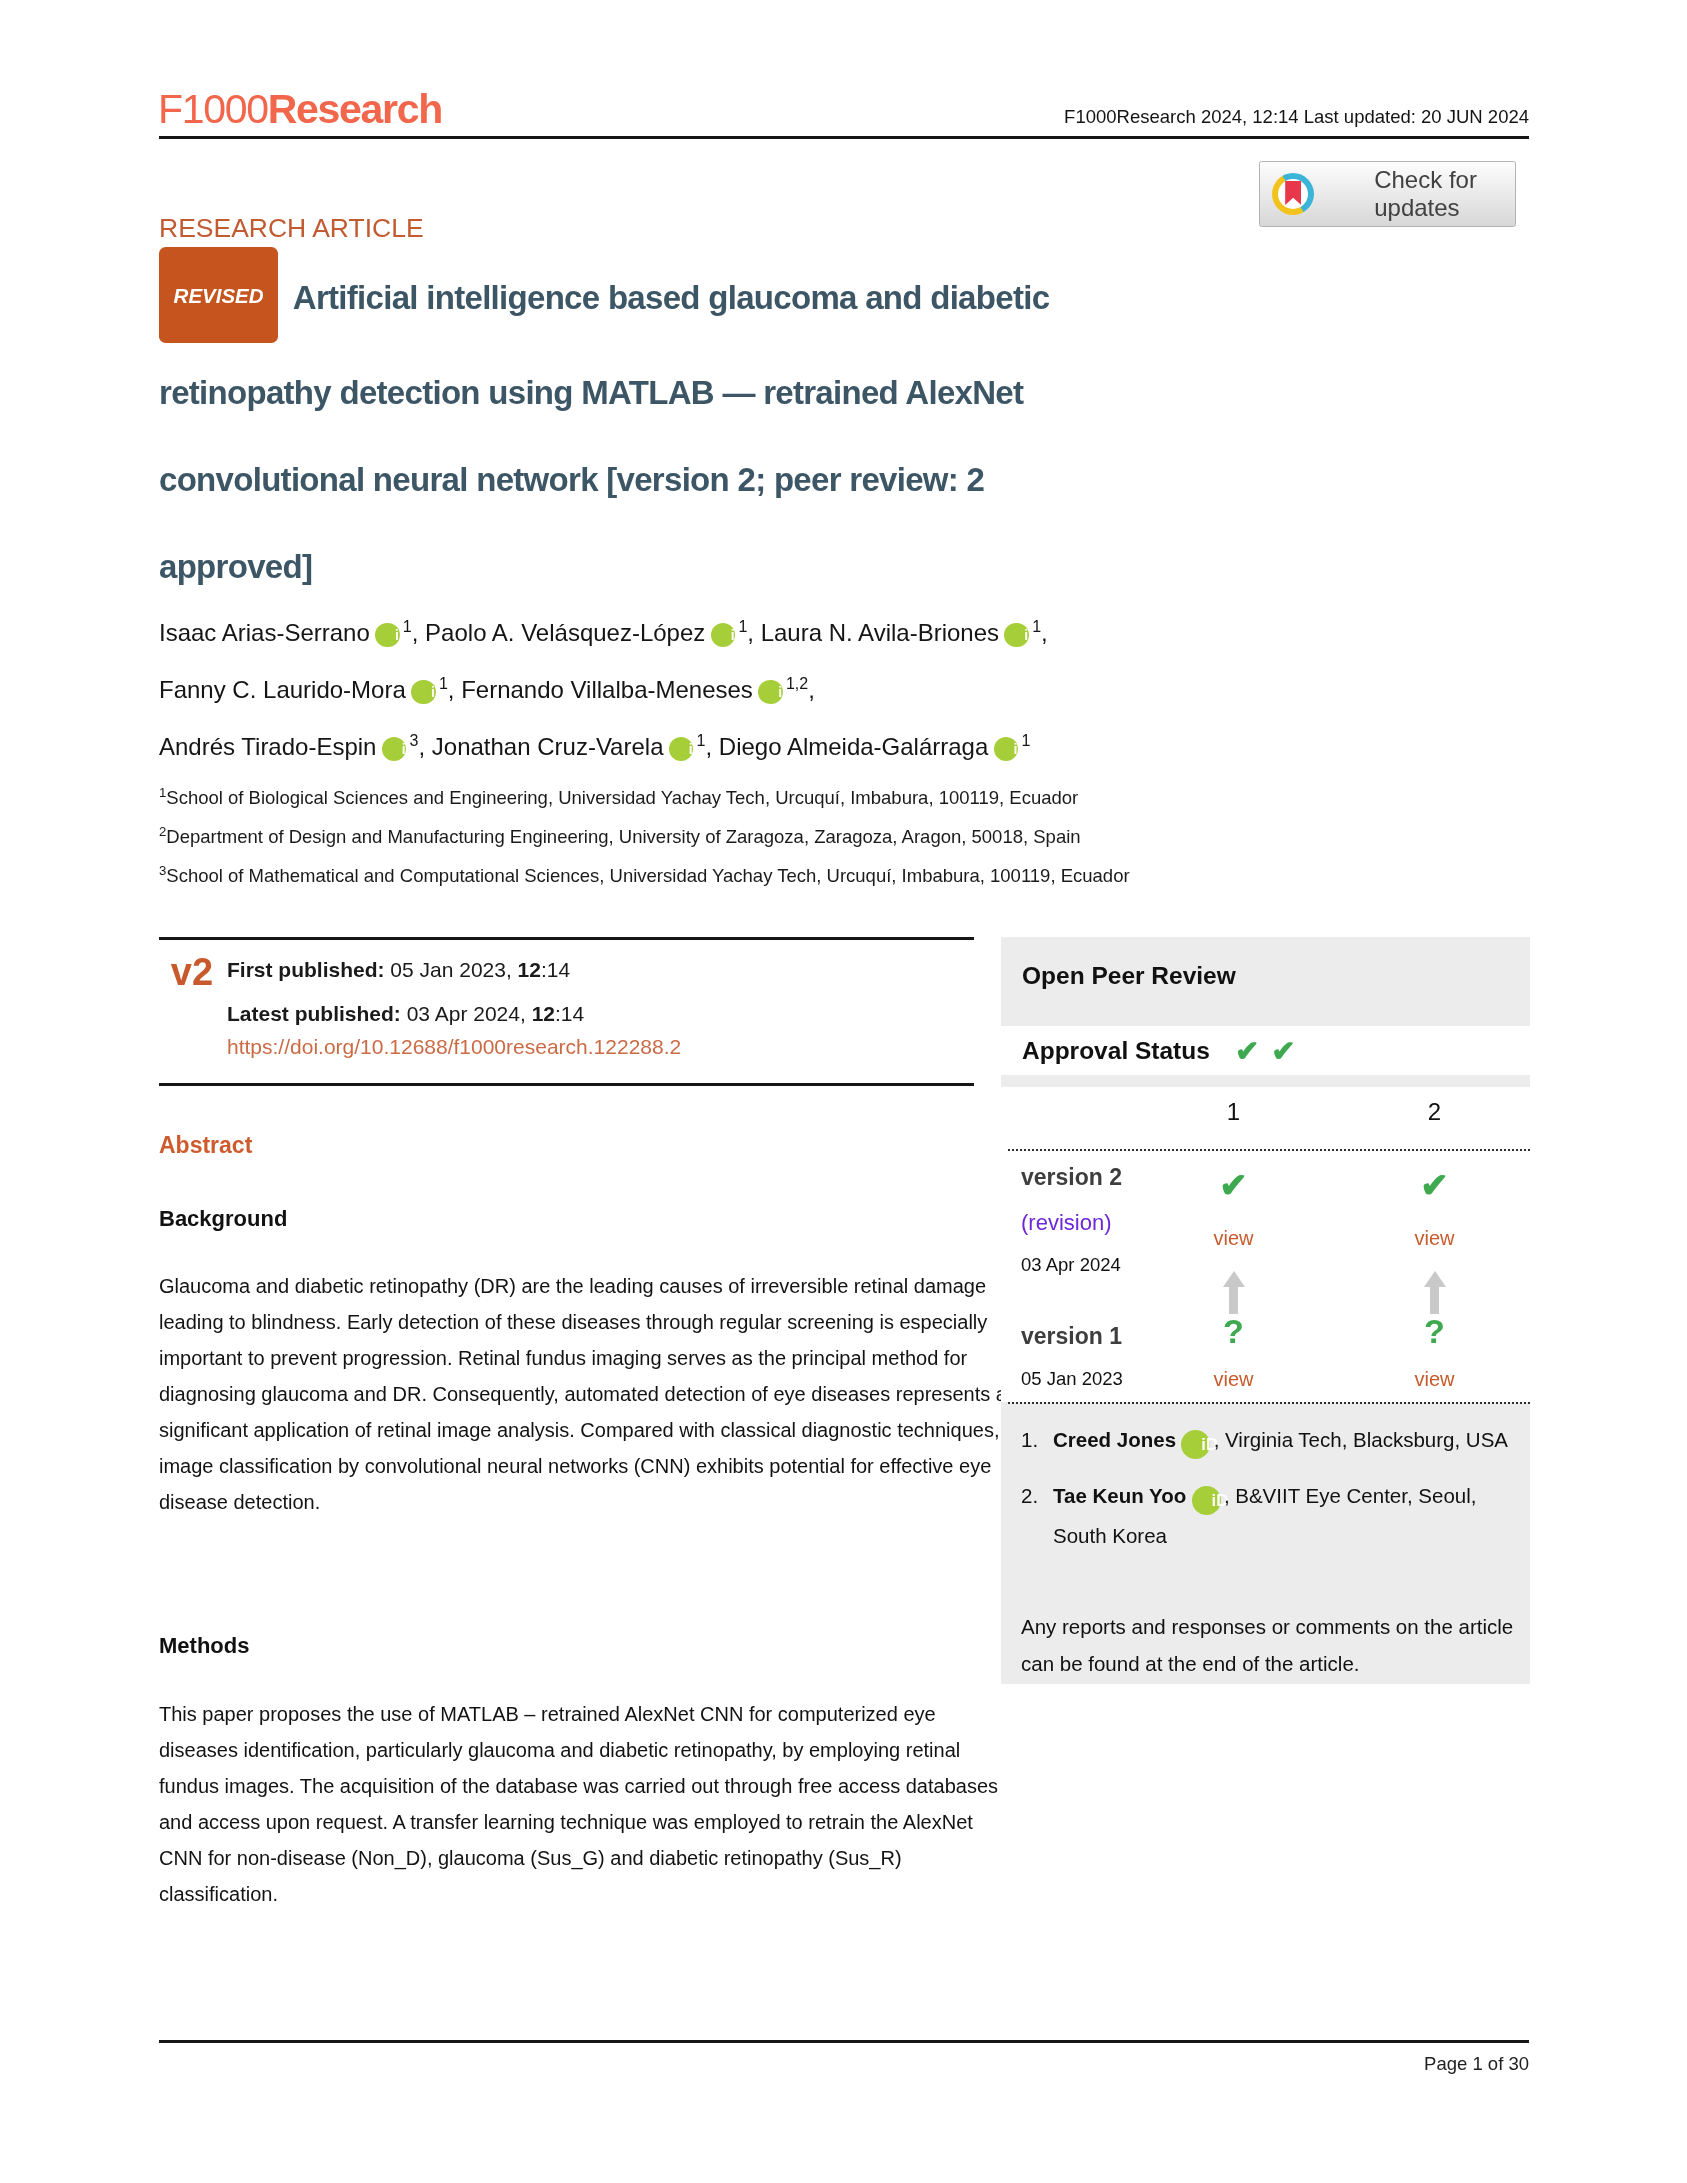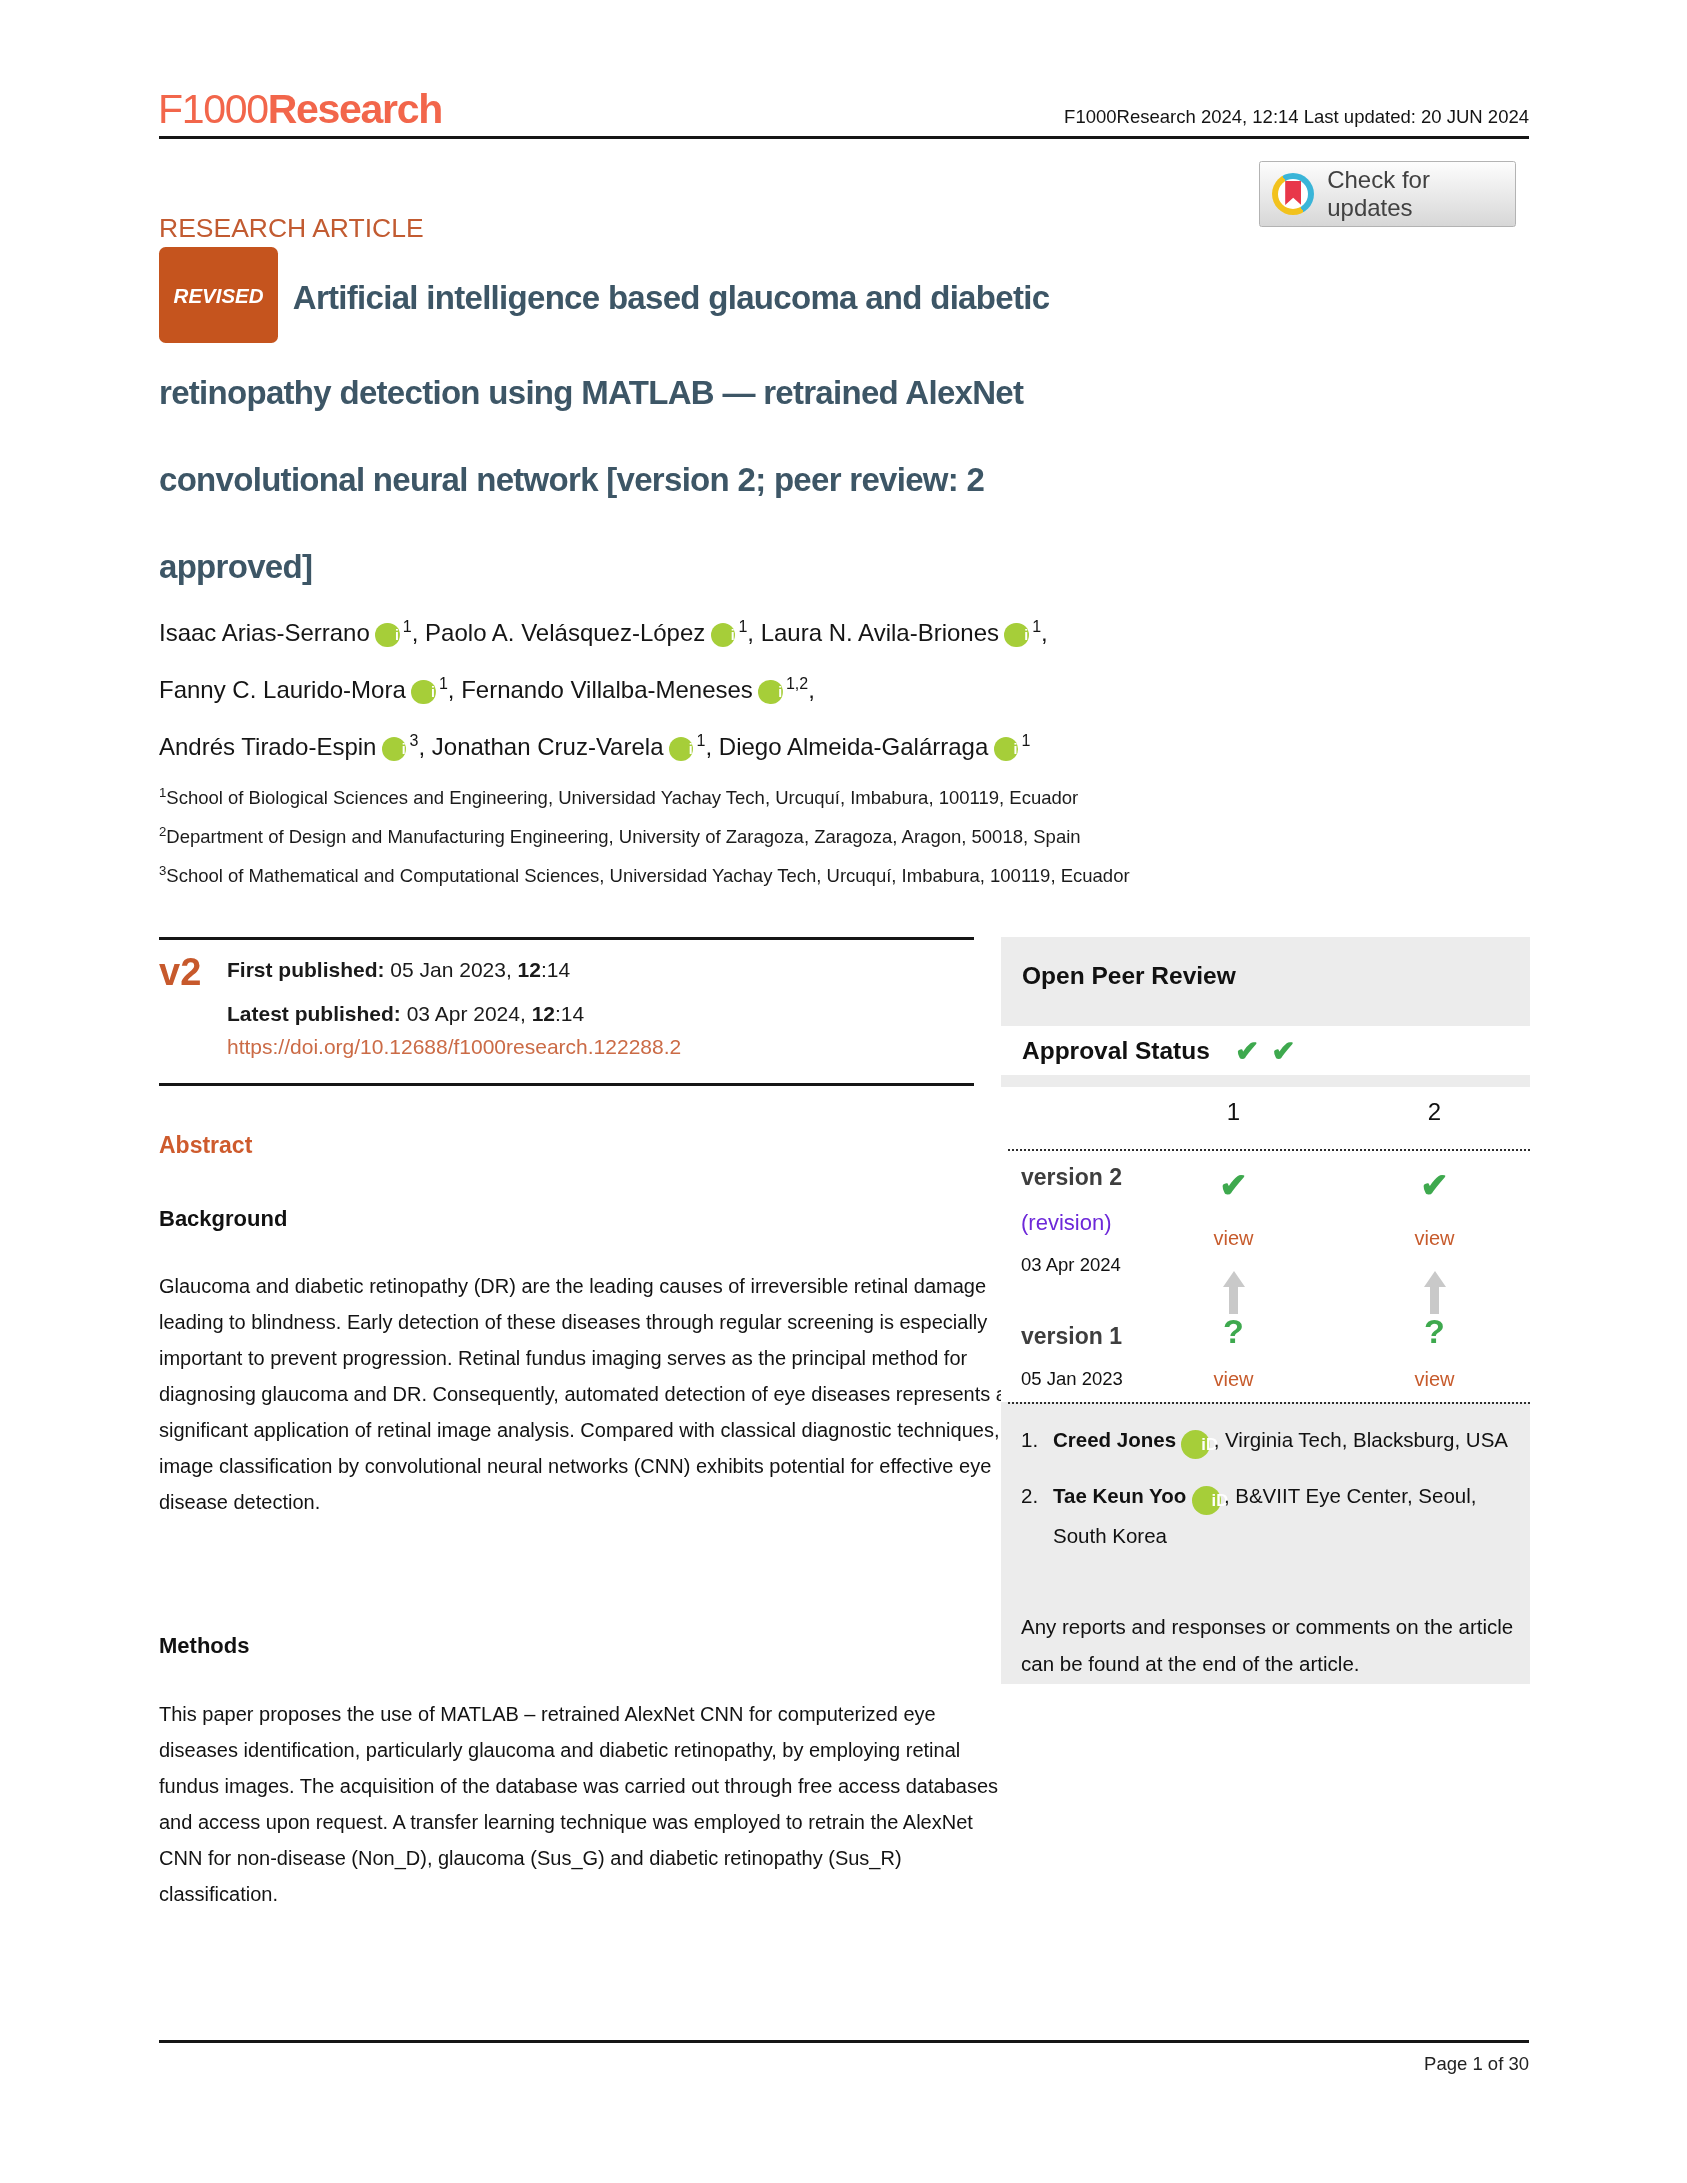--- a/index.html
+++ b/index.html
@@ -28,21 +28,21 @@
     cursor:pointer;
   }
   .crossmark { width:42px; height:42px; border-radius:50%;
     background:conic-gradient(from 150deg, #f2c21d 0deg 180deg, #3ab5d8 180deg 360deg);
     position:relative; flex:0 0 auto;
   }
   .crossmark .inner { position:absolute; left:6px; top:6px; width:30px; height:30px; border-radius:50%; background:#ffffff; }
   .crossmark .mark { position:absolute; left:13.2px; top:8px; width:16px; height:24px; background:#e8374a;
     clip-path:polygon(0 0, 100% 0, 100% 100%, 50% 70%, 0 100%);
   }
-  .check-btn .lbl { font-size:24px; color:#414141; }
+  .check-btn .lbl { font-size:24px; color:#414141;margin-left:47px; }
 
   
   .kicker { left:159px; top:213px; font-size:26.5px; color:#C25B31; }
   .title { left:159px; top:253px; width:1257px; font-size:33px; font-weight:700; color:#3D5666; line-height:87px; letter-spacing:-0.7px; }
   .badge {
     display:inline-block; background:#C5541E; color:#ffffff;
     font-size:20.5px; font-style:italic; font-weight:700; letter-spacing:0;
     padding:4.6px 14.6px; border-radius:6.6px; position:relative; top:-6px; margin-right:14.6px;
   }
   .authors { left:159px; top:604px; width:1271px; font-size:24px; line-height:57px; color:#151515; }
@@ -53,21 +53,21 @@
     font-style:normal; cursor:pointer;padding-left:20px;
   }
   .authors sup, .affils sup { font-size:16px; vertical-align:9.3px; line-height:0; }
   .affils { left:159px; top:778px; font-size:18.5px; line-height:39px; color:#1b1b1b; }
   .affils sup { font-size:13.2px; vertical-align:6.6px; }
 
   
   .rule-a { left:159px; width:815px; top:937px; height:2.6px; background:#161616; }
   .rule-b { left:159px; width:815px; top:1083px; height:2.6px; background:#161616; }
   .pub { left:159px; top:953px; width:821px; }
-  .pub .v2 { float:left; width:66px; font-size:38px; font-weight:700; color:#C7592C; line-height:38px; }
+  .pub .v2 { float:left; width:66px; font-size:38px; font-weight:700; color:#C7592C; line-height:38px;text-align:center; }
   .pub .lines { margin-left:68px; font-size:21px; }
   .pub .row { line-height:33px; }
   .pub .gap { height:10.6px; }
   .pub b { font-weight:700; }
   .doi { color:#CB6B46; text-decoration:none; cursor:pointer; }
 
   
   .abstract-h { left:159px; top:1132px; font-size:23px; font-weight:700; color:#CE5B2D; }
   .sub-h { left:159px; font-size:22px; font-weight:700; color:#111111; }
   .bg-h { top:1206px; }

